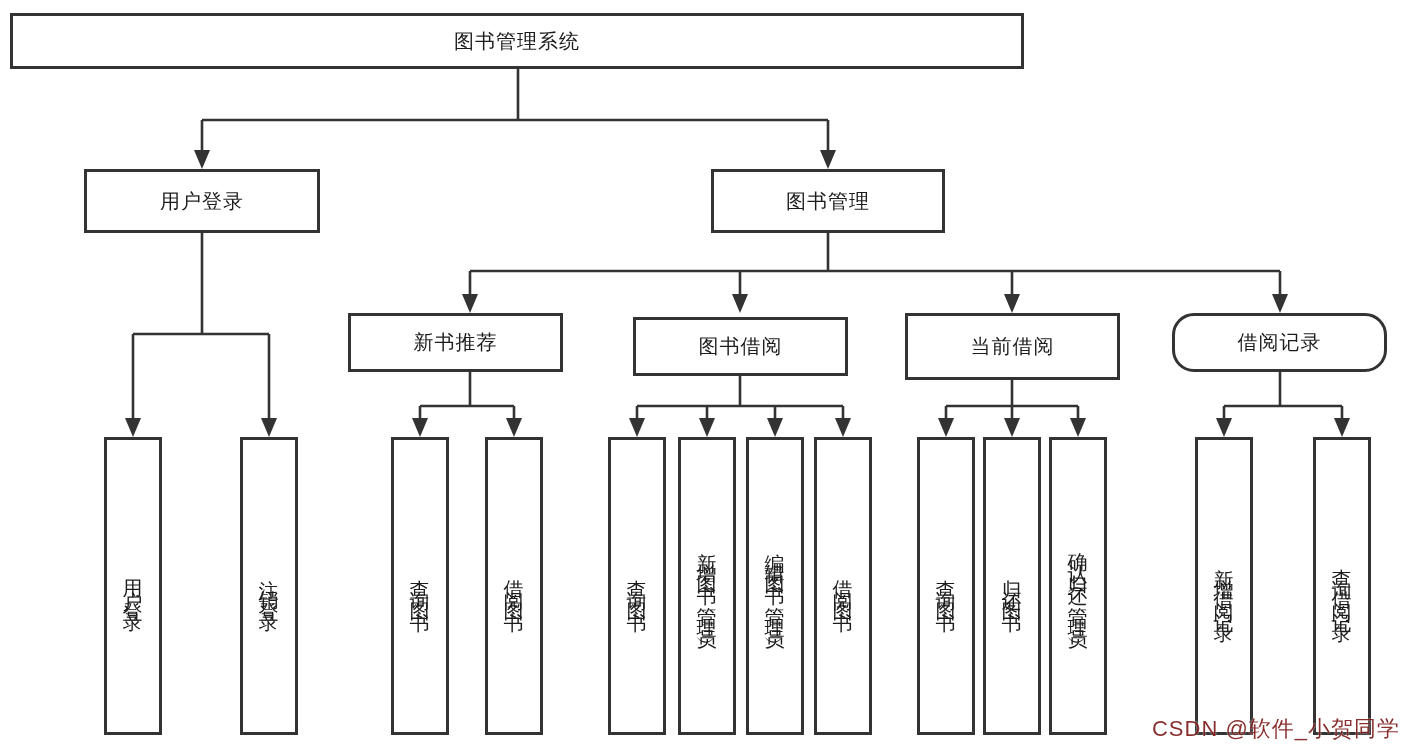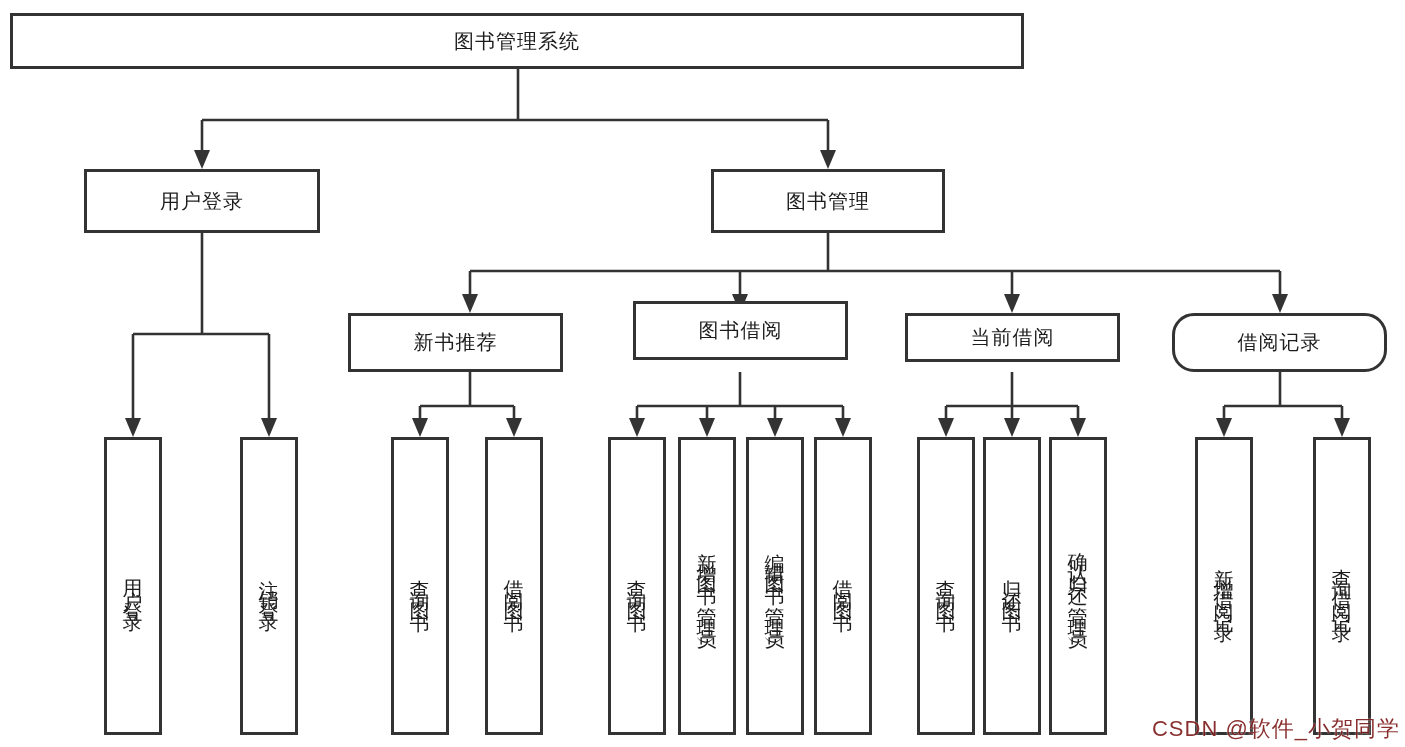--- a/index.html
+++ b/index.html
@@ -132,24 +132,24 @@
   <div class="node h" style="left:84px; top:169px; width:236px; height:64px;">
     <span>用户登录</span>
   </div>
   <div class="node h" style="left:711px; top:169px; width:234px; height:64px;">
     <span>图书管理</span>
   </div>
 
   <div class="node h" style="left:348px; top:313px; width:215px; height:59px;">
     <span>新书推荐</span>
   </div>
-  <div class="node h" style="left:633px; top:301px; width:215px; height:59px;">
+  <div class="node h" style="left:633px; top:317px; width:215px; height:59px;">
     <span>图书借阅</span>
   </div>
-  <div class="node h" style="left:905px; top:313px; width:215px; height:49px;">
+  <div class="node h" style="left:905px; top:313px; width:215px; height:67px;">
     <span>当前借阅</span>
   </div>
   <div class="node h" style="left:1172px; top:313px; width:215px; height:59px;border-radius:22px;">
     <span>借阅记录</span>
   </div>
 
   <div class="node v" style="left:104px; top:437px; width:58px; height:298px;">
     <span>用户登录</span>
   </div>
   <div class="node v" style="left:240px; top:437px; width:58px; height:298px;">

